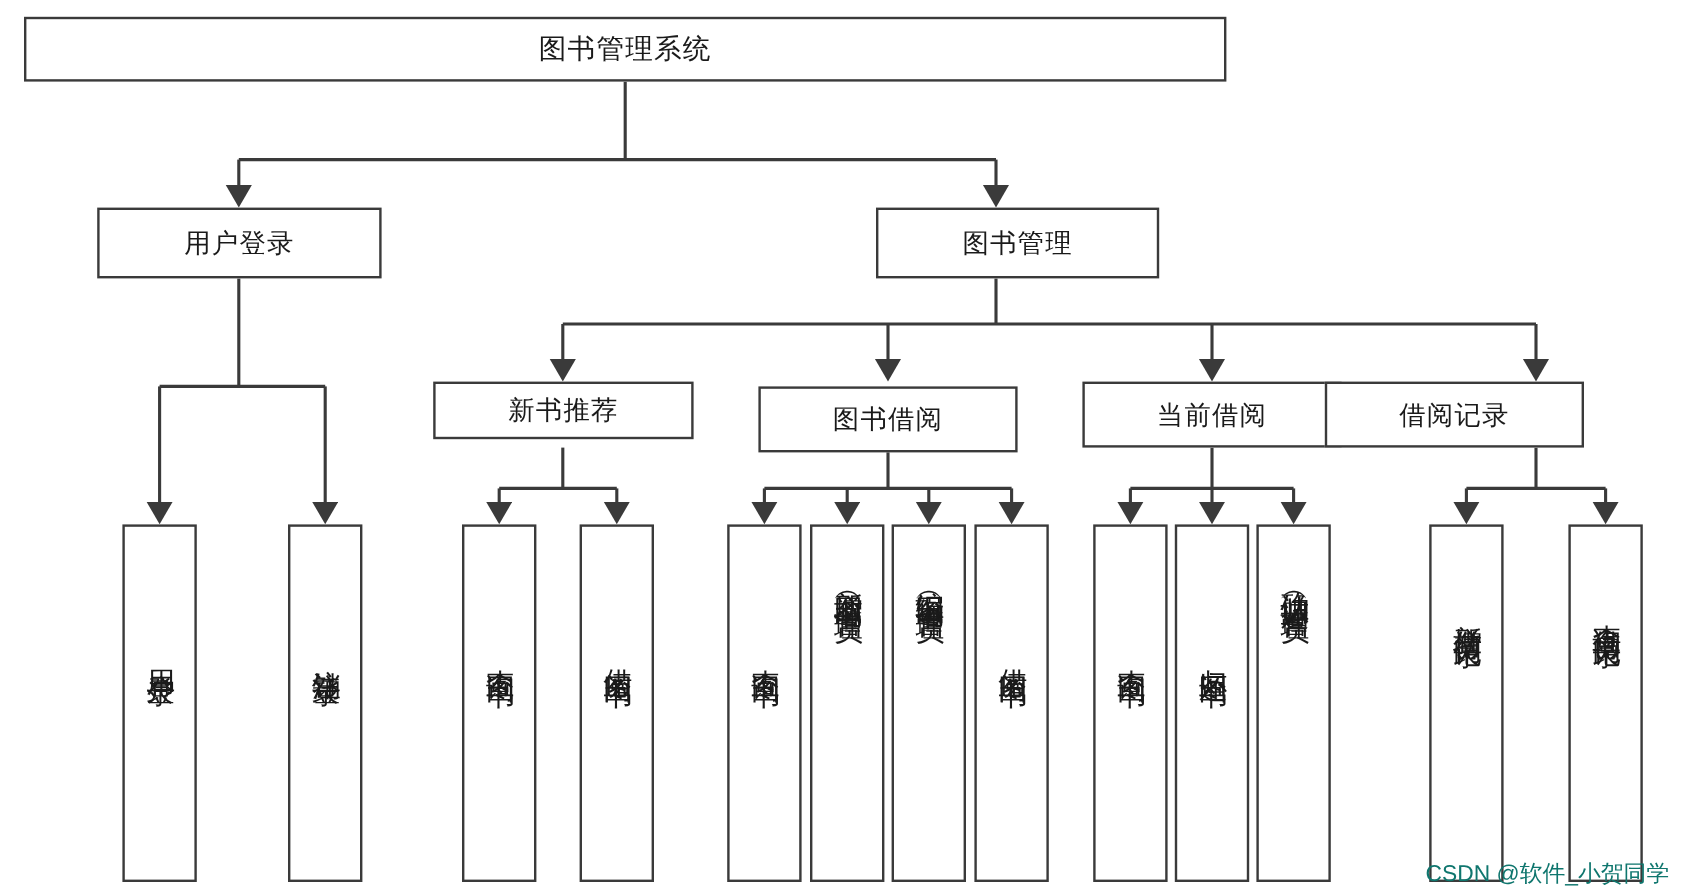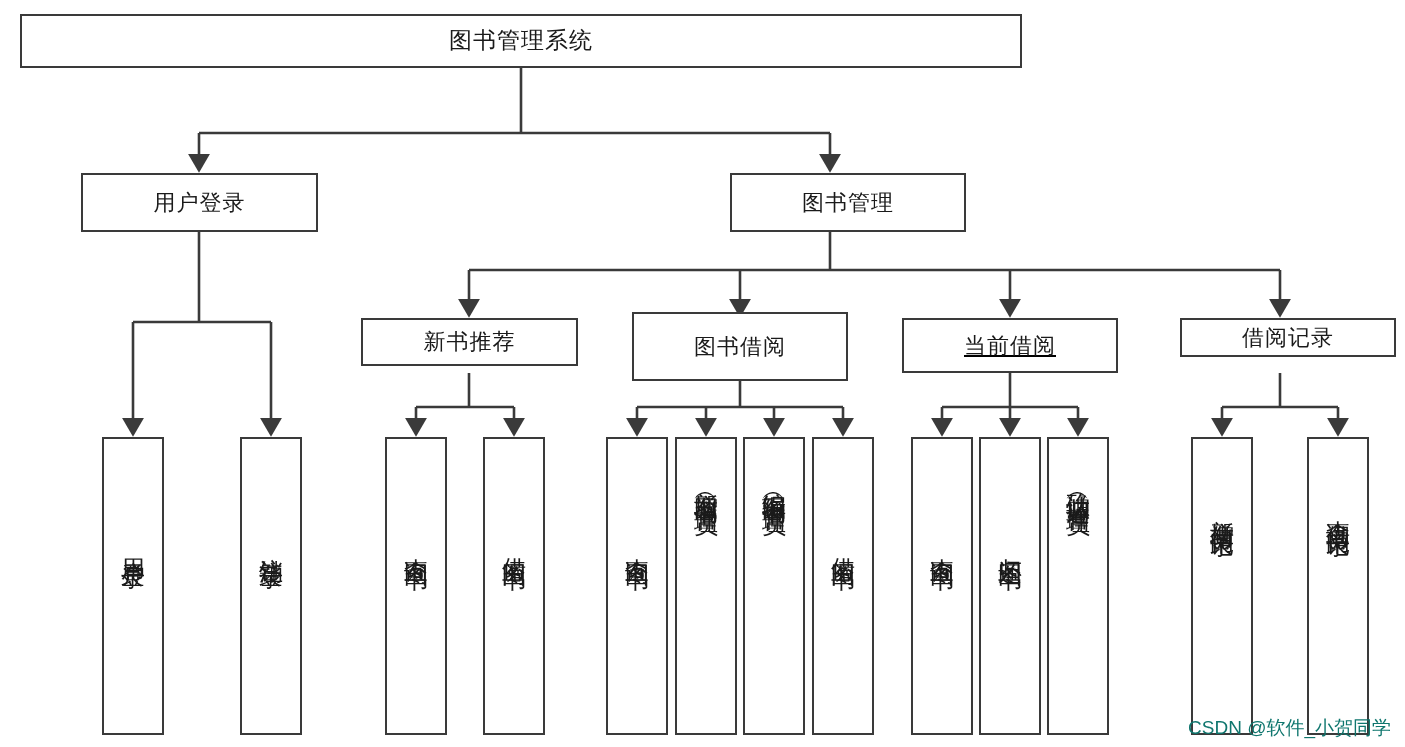--- a/index.html
+++ b/index.html
@@ -127,27 +127,27 @@
   <div class="node horiz" style="left:81px;top:173px;width:237px;height:59px;">
     <span class="label">用户登录</span>
   </div>
   <div class="node horiz" style="left:712px;top:173px;width:236px;height:59px;margin-left:18px;">
     <span class="label">图书管理</span>
   </div>
 
   <div class="node horiz" style="left:361px;top:318px;width:217px;height:48px;">
     <span class="label">新书推荐</span>
   </div>
-  <div class="node horiz" style="left:632px;top:312px;width:216px;height:69px;">
+  <div class="node horiz" style="left:632px;top:322px;width:216px;height:55px;">
     <span class="label">图书借阅</span>
   </div>
-  <div class="node horiz" style="left:902px;top:318px;width:216px;height:55px;text-decoration:underline;">
+  <div class="node horiz" style="left:902px;top:318px;width:216px;height:55px;">
     <span class="label">当前借阅</span>
   </div>
-  <div class="node horiz" style="left:1180px;top:318px;width:216px;height:39px;">
+  <div class="node horiz" style="left:1104px;top:318px;width:216px;height:55px;">
     <span class="label">借阅记录</span>
   </div>
 
   <div class="node vert mid" style="left:102px;top:437px;width:62px;height:298px;">
     <span class="label">用户登录</span>
   </div>
   <div class="node vert mid" style="left:240px;top:437px;width:62px;height:298px;">
     <span class="label">注销登录</span>
   </div>
 

